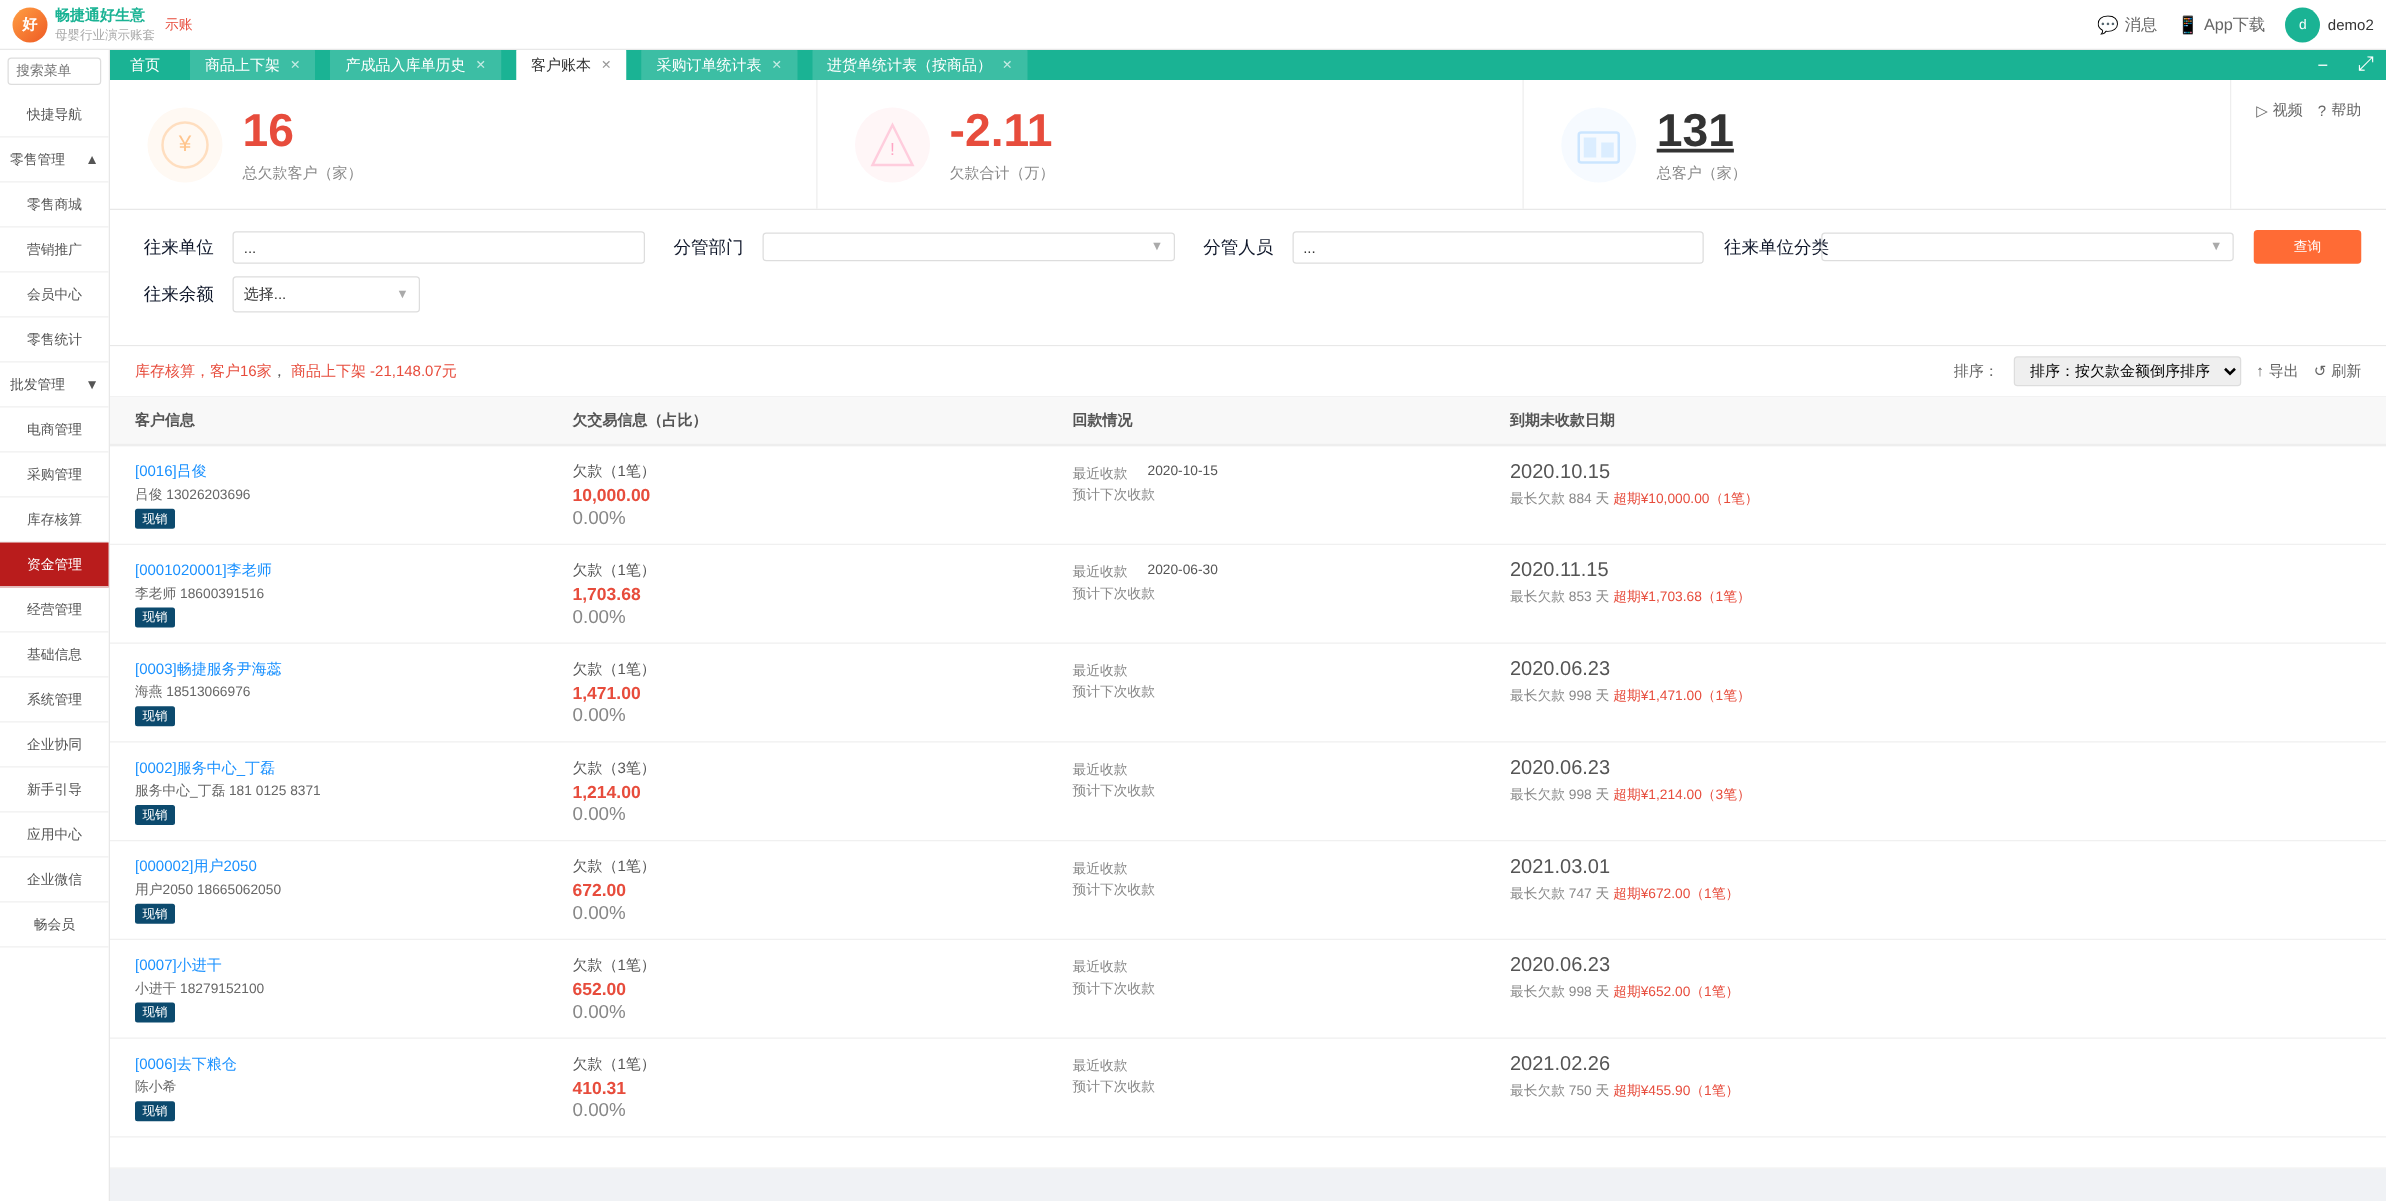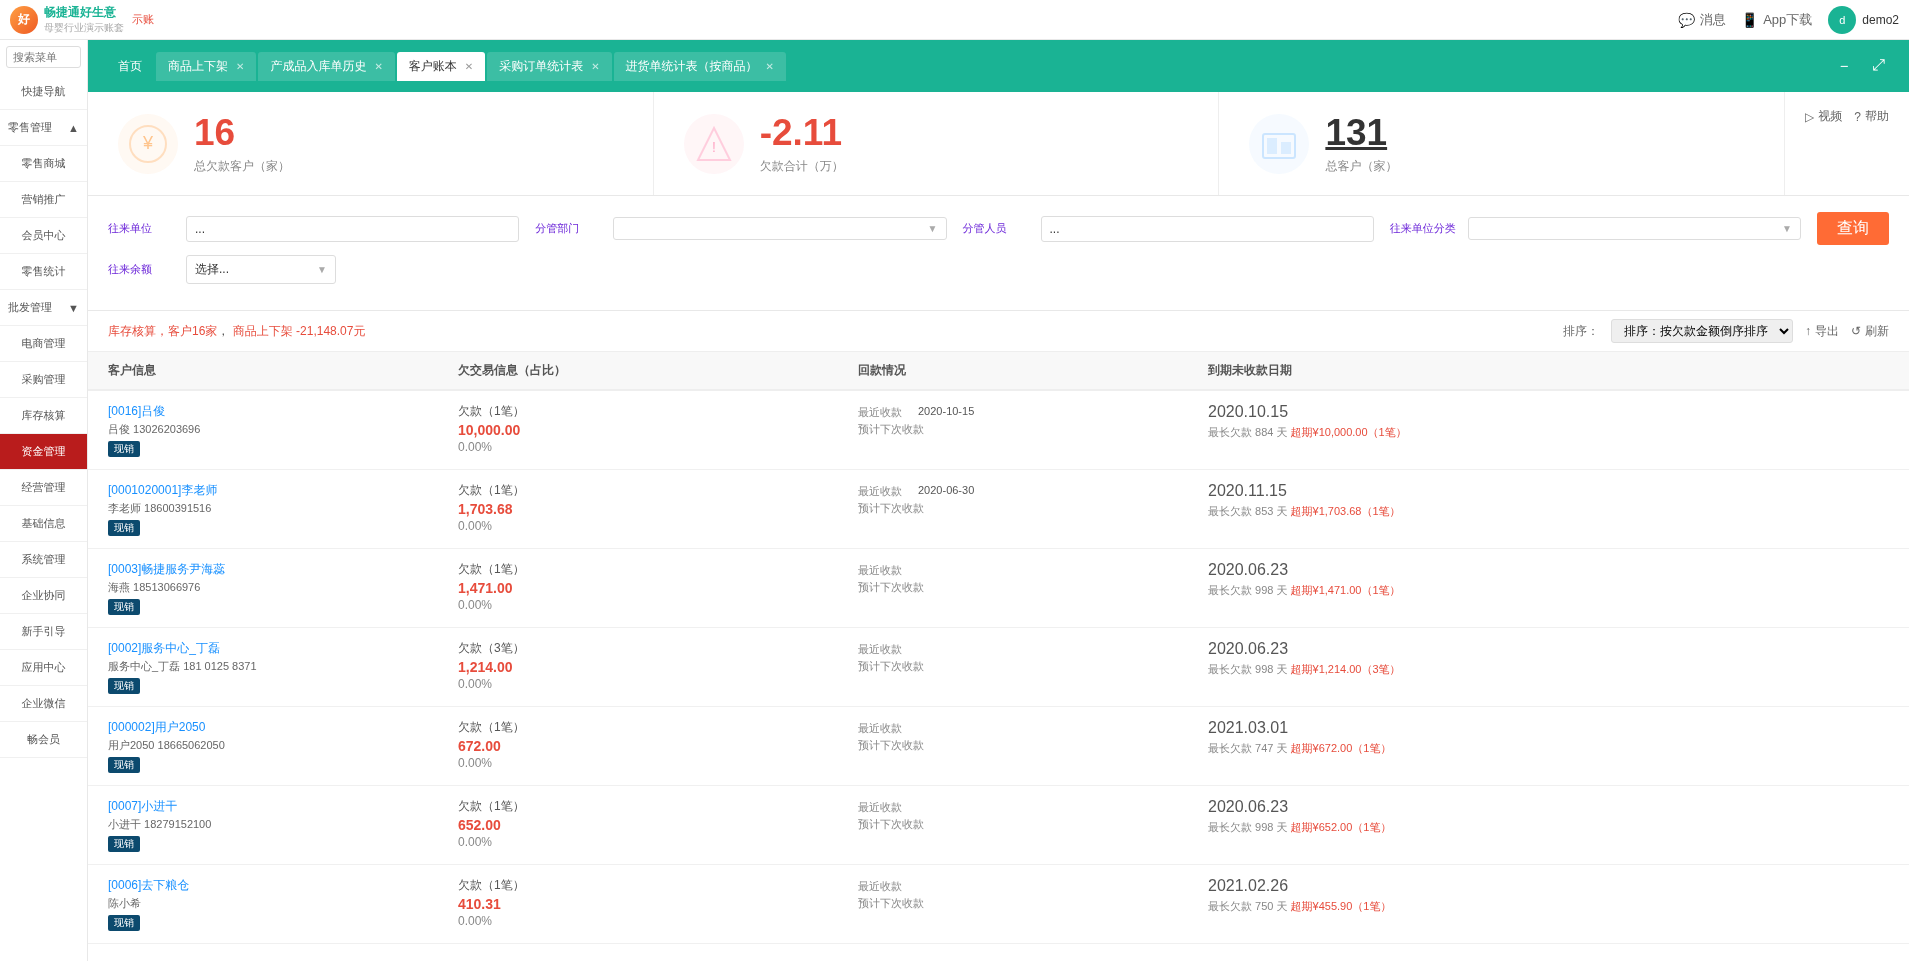--- a/index.html
+++ b/index.html
@@ -6,21 +6,21 @@
     body { font-family: 'Microsoft YaHei', Arial, sans-serif; font-size: 12px; background: #f5f5f5; color: #333; overflow: hidden; }
 
     
     .app-container { display: flex; flex-direction: column; height: 961px; width: 1909px; }
     .top-bar { height: 40px; background: #fff; display: flex; align-items: center; padding: 0 10px; border-bottom: 1px solid #e8e8e8; justify-content: space-between; }
     .top-bar-left { display: flex; align-items: center; gap: 8px; }
     .top-bar-right { display: flex; align-items: center; gap: 16px; }
     .main-layout { display: flex; flex: 1; overflow: hidden; }
     .sidebar { width: 88px; background: #fff; border-right: 1px solid #e8e8e8; display: flex; flex-direction: column; overflow-y: auto; }
     .content-area { flex: 1; display: flex; flex-direction: column; overflow: hidden; }
-    .tab-bar { height: 52px; background: #1ab394; display: flex; align-items: center; padding: 0 18px; gap: 2px; }
+    .tab-bar { height: 24px; background: #1ab394; display: flex; align-items: center; padding: 0 4px; gap: 12px; }
     .main-content { flex: 1; overflow-y: auto; background: #f0f2f5; padding: 0; }
     .sidebar-item { padding: 10px 4px; text-align: center; cursor: pointer; font-size: 11px; color: #555; border-bottom: 1px solid #f0f0f0; }
     .sidebar-item.active { background: #b91c1c; color: #fff; }
     .sidebar-item.has-arrow { display: flex; align-items: center; justify-content: space-between; padding: 10px 8px; }
 
     
     .tab { display: flex; align-items: center; gap: 4px; padding: 6px 12px; background: rgba(255,255,255,0.15); color: #fff; border-radius: 3px 3px 0 0; cursor: pointer; font-size: 12px; white-space: nowrap; }
     .tab.active { background: #fff; color: #333; }
     .tab .tab-close { font-size: 10px; color: rgba(255,255,255,0.7); margin-left: 4px; }
     .tab.active .tab-close { color: #999; }
@@ -38,24 +38,24 @@
     .stat-info { display: flex; flex-direction: column; }
     .stat-number { font-size: 37px; font-weight: bold; }
     .stat-number.red { color: #e74c3c; }
     .stat-number.black { color: #333; font-weight: 900; text-decoration: underline; }
     .stat-label { font-size: 12px; color: #888; margin-top: 4px; }
 
     
     .filter-section { background: #fff; padding: 16px 20px; margin: 0; border-bottom: 1px solid #e8e8e8; }
     .filter-row { display: flex; align-items: center; gap: 16px; margin-bottom: 10px; }
     .filter-item { display: flex; align-items: center; gap: 8px; flex: 1; }
-    .filter-label { font-size: 11px; color: #6d28d9; white-space: nowrap; width: 70px; }
+    .filter-label { font-size: 14px; color: #0f172a; white-space: nowrap; width: 70px; text-align: center; }
     .filter-input { flex: 1; border: 1px solid #ddd; border-radius: 3px; padding: 5px 8px; font-size: 12px; color: #333; display: flex; align-items: center; justify-content: space-between; cursor: pointer; }
     .filter-select { flex: 1; border: 1px solid #ddd; border-radius: 3px; padding: 5px 8px; font-size: 12px; color: #333; display: flex; align-items: center; justify-content: space-between; cursor: pointer; }
-    .search-btn { background: #ff6b35; color: #fff; border: none; border-radius: 3px; padding: 6px 20px; font-size: 16px; cursor: pointer; }
+    .search-btn { background: #ff6b35; color: #fff; border: none; border-radius: 3px; padding: 6px 32px; font-size: 11px; cursor: pointer; }
     .collapse-bar { text-align: center; padding: 6px; color: #1ab394; cursor: pointer; font-size: 12px; }
 
     
     .results-bar { display: flex; align-items: center; justify-content: space-between; padding: 8px 20px; background: #fff; border-bottom: 1px solid #eee; }
     .results-info { font-size: 12px; color: #555; }
     .results-info span { color: #e74c3c; }
     .results-actions { display: flex; align-items: center; gap: 12px; font-size: 12px; color: #666; }
     .sort-select { border: 1px solid #ddd; border-radius: 3px; padding: 3px 8px; font-size: 12px; }
     .action-btn { cursor: pointer; display: flex; align-items: center; gap: 4px; }
 
@@ -63,21 +63,21 @@
     .data-table { background: #fff; width: 100%; }
     .table-header { display: grid; grid-template-columns: 350px 400px 350px 1fr; background: #f8f8f8; padding: 10px 20px; border-bottom: 2px solid #eee; font-size: 12px; font-weight: bold; color: #555; }
     .table-row { display: grid; grid-template-columns: 350px 400px 350px 1fr; padding: 12px 20px; border-bottom: 1px solid #f0f0f0; align-items: start; }
     .customer-info { }
     .customer-name { color: #1890ff; font-size: 12px; cursor: pointer; }
     .customer-phone { font-size: 11px; color: #666; margin: 2px 0; }
     .customer-tag { display: inline-block; background: #0c4a6e; color: #fff; font-size: 10px; padding: 1px 6px; border-radius: 2px; margin-top: 2px; }
     .debt-info { }
     .debt-count { font-size: 12px; color: #555; }
     .debt-amount { font-size: 14px; color: #e74c3c; font-weight: bold; margin: 2px 0; }
-    .debt-ratio { font-size: 12px; color: #888; }
+    .debt-ratio { font-size: 15px; color: #888; }
     .collection-info { }
     .collection-row { display: flex; gap: 16px; font-size: 11px; color: #555; margin: 2px 0; }
     .collection-label { color: #888; }
     .due-date-info { }
     .due-date { font-size: 16px; color: #555; margin-bottom: 4px; }
     .overdue-info { font-size: 11px; color: #888; }
     .overdue-link { color: #e74c3c; cursor: pointer; }
 
     
     ::-webkit-scrollbar { width: 6px; }

